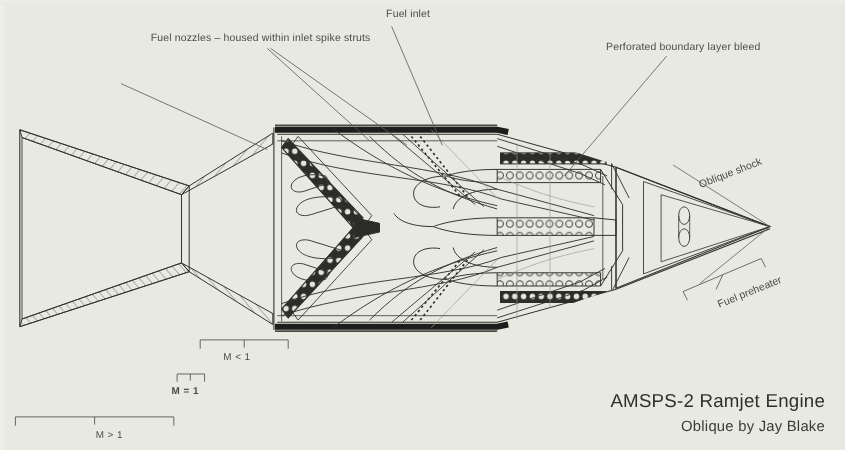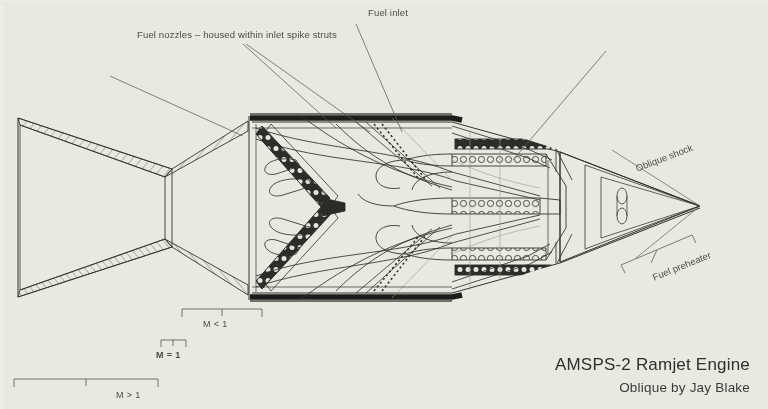--- a/index.html
+++ b/index.html
@@ -280,31 +280,32 @@
           <line x1="86" y1="379" x2="86" y2="386"></line>
         </g>
       </g>
 
     </g>
   </svg>
 
 
   <div class="callout" style="left:93px;top:29px;padding-left:44px;">Fuel nozzles – housed within inlet spike struts</div>
 
-  <div class="callout" style="left:342px;top:7px;padding-left:26px;">Fuel inlet</div>
-
+  <div class="callout" style="left:325px;top:7px;padding-left:26px;">Fuel inlet</div>
+
+  <div class="callout" style="left:551px;top:37px;">Perforated boundary layer bleed</div>
 
   <div class="rot-label" style="left:636px;top:163px;transform:rotate(-21deg);">Oblique shock</div>
 
   <div class="rot-label" style="left:653px;top:272px;transform:rotate(-22deg);">Fuel preheater</div>
 
   <div class="mach" style="left:203px;top:319px;">M &lt; 1</div>
 
   <div class="mach" style="left:156px;top:350px;font-weight:bold;">M = 1</div>
 
-  <div class="mach" style="left:80px;top:390px;padding-left:36px;">M &gt; 1</div>
+  <div class="mach" style="left:51px;top:390px;padding-left:36px;">M &gt; 1</div>
 
   <div class="title-block">
     <div class="title-main">AMSPS-2 Ramjet Engine</div>
     <div class="title-sub">Oblique by Jay Blake</div>
   </div>
 
 </div>
 
 </body></html>

